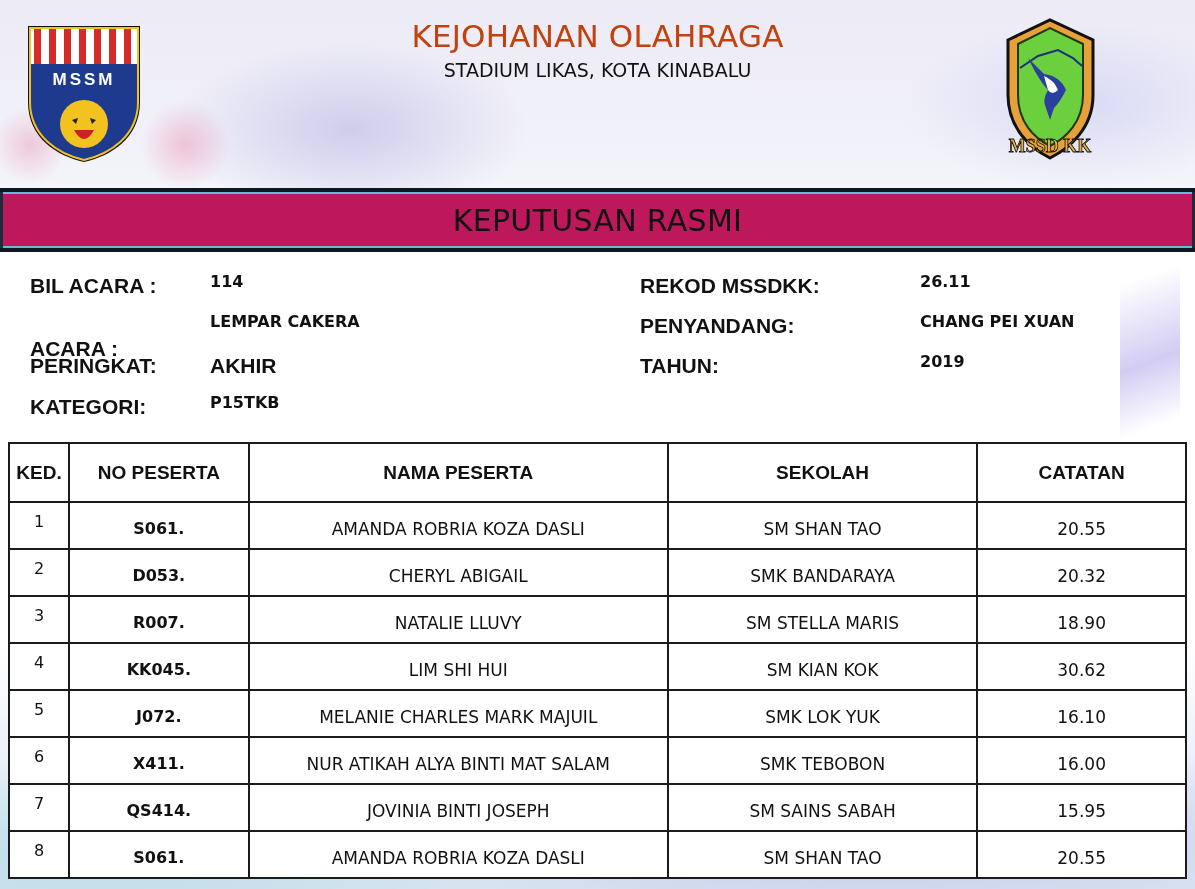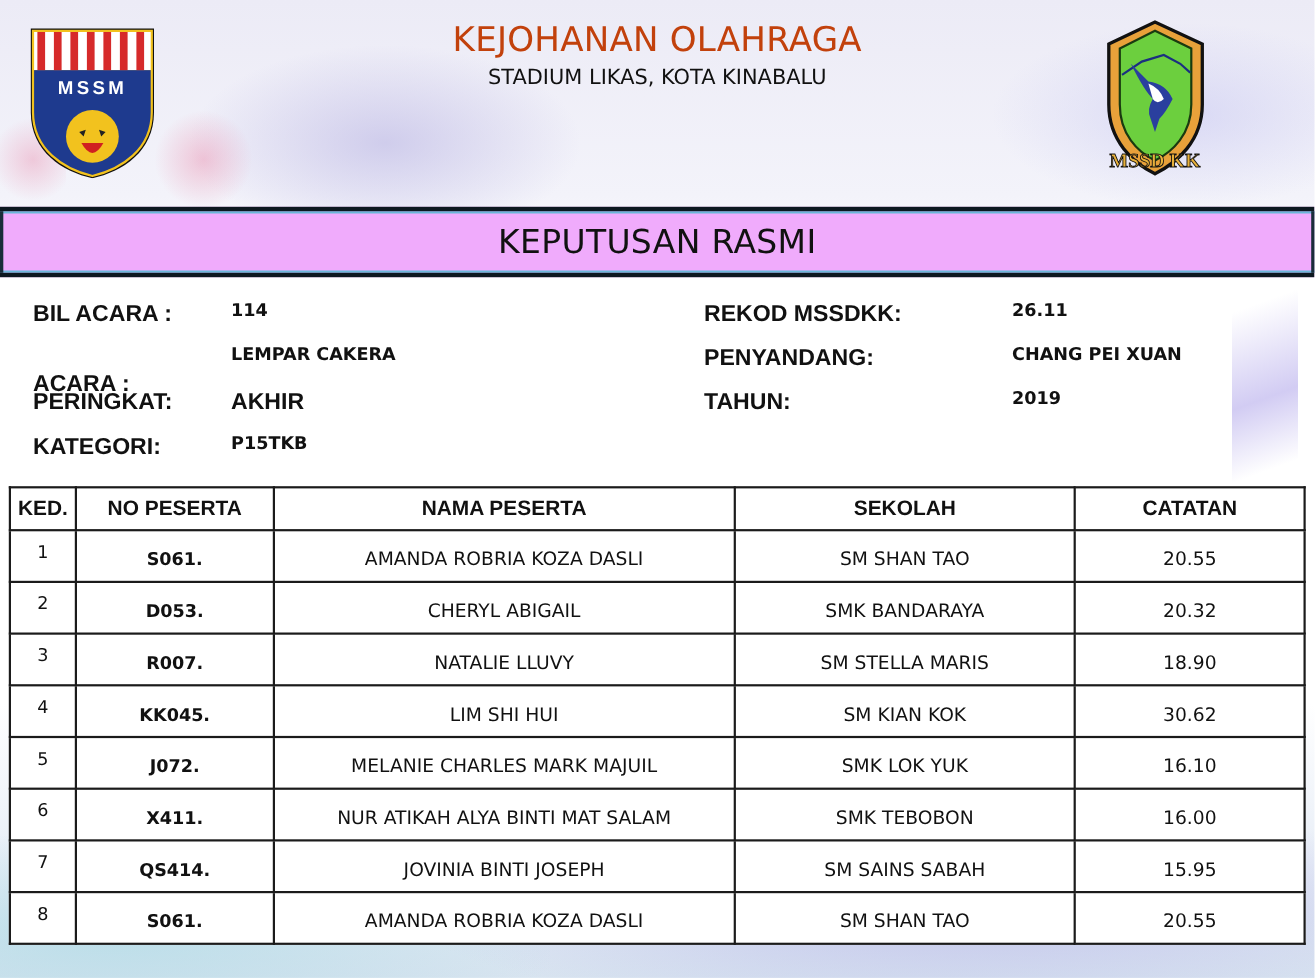--- a/index.html
+++ b/index.html
@@ -25,21 +25,21 @@
     .title-main { font-family: "DejaVu Sans", sans-serif; font-size: 31px; font-weight: normal; letter-spacing: 0.2px; line-height: 40px; color: #c2410c; }
     .title-sub { font-family: "DejaVu Sans", sans-serif; font-size: 19px; line-height: 29px; color: #111; }
 
     
     .logo-left { position: absolute; left: 26px; top: 24px; width: 116px; height: 138px; }
     .logo-right { position: absolute; left: 988px; top: 10px; width: 125px; height: 155px; }
 
     
     .banner {
       position: absolute; left: 0; top: 188px; width: 1195px; height: 64px;
-      background: #f0abfc;
+      background: #be185d;
       border-top: 4px solid #0d1820;
       border-bottom: 4px solid #0d1820;
       box-shadow: inset 0 2px 0 #6ab7d9, inset 0 -2px 0 #6ab7d9, inset 2px 0 0 #1c3a4d, inset -2px 0 0 #1c3a4d;
       display: flex; align-items: center; justify-content: center;
     }
     .banner-border-left { position: absolute; left: 0; top: 0; bottom: 0; width: 3px; background: #1a2c3a; }
     .banner-border-right { position: absolute; right: 0; top: 0; bottom: 0; width: 3px; background: #1a2c3a; }
     .banner-title { font-family: "DejaVu Sans", sans-serif; font-size: 30px; color: #111; letter-spacing: 0.3px; }
 
     
@@ -51,21 +51,21 @@
     .results-table {
       position: absolute; left: 8px; top: 442px; width: 1179px;
       border-collapse: collapse;
       background: #ffffff;
     }
     .results-table th, .results-table td {
       border: 2px solid #1b1b1b;
       text-align: center; vertical-align: middle;
     }
     .results-table th {
-      height: 39px;
+      height: 59px;
       font-family: "Liberation Sans", sans-serif; font-weight: bold; font-size: 19px; color: #111;
     }
     .results-table td {
       height: 47px;
       font-family: "DejaVu Sans", sans-serif; font-size: 17px; color: #111;
     }
     .results-table tr.row-faded td { background: rgba(255,255,255,0.55); }
     .col-ked { width: 60px; }
     .col-no { width: 180px; }
     .col-nama { width: 420px; }

